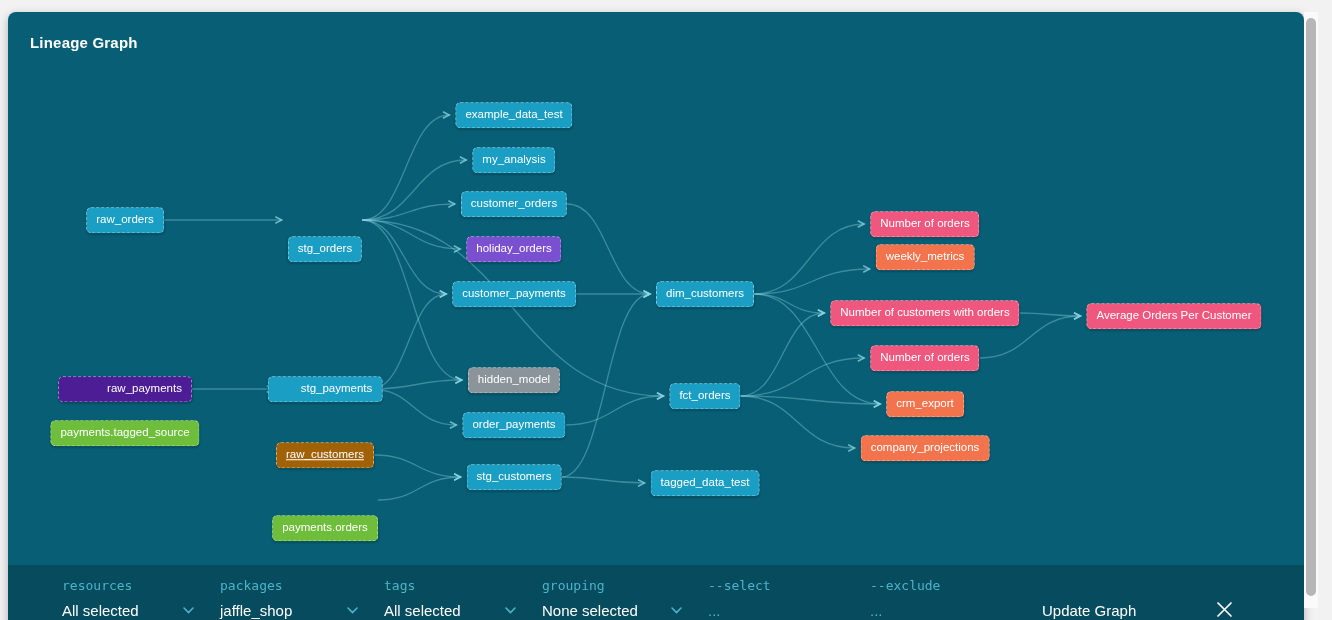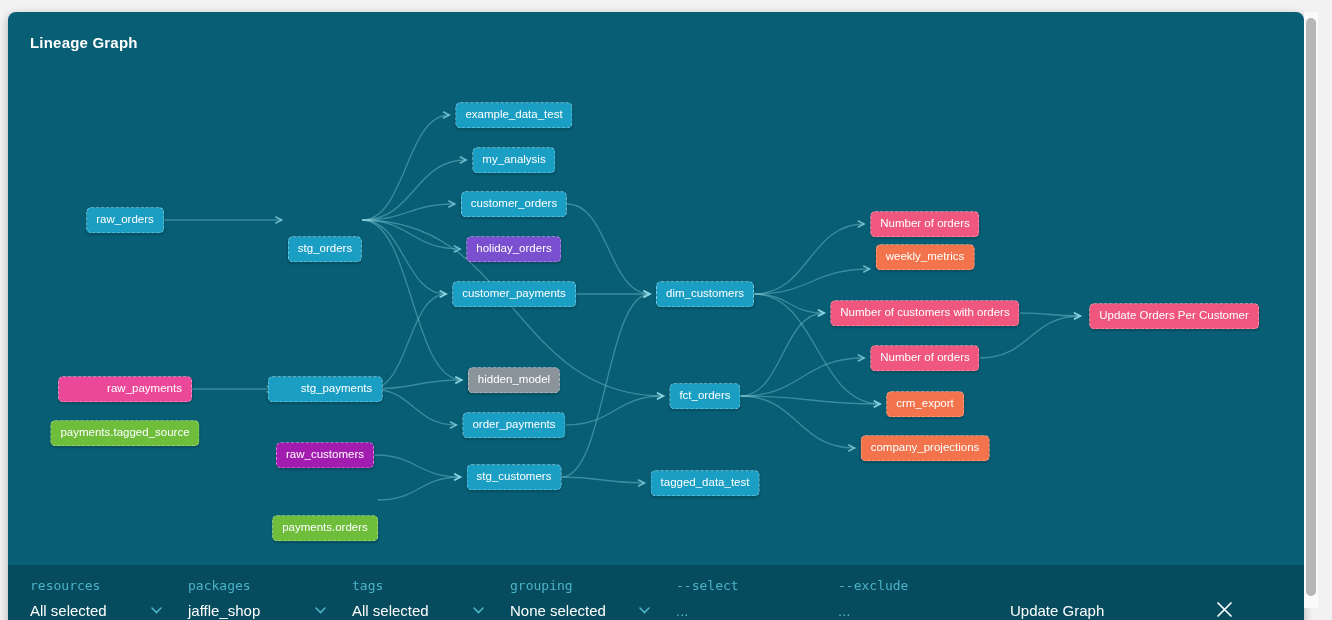--- a/index.html
+++ b/index.html
@@ -28,21 +28,21 @@
     border:1px dashed rgba(255,255,255,.48);
     white-space:nowrap;cursor:pointer;z-index:3;
     box-shadow:0 1px 2px rgba(0,0,0,.18);
   }
   .toolbar{
     position:absolute;left:0;right:0;bottom:0;height:67px;
     background:#064B5E;display:flex;align-items:flex-start;
     padding:13px 0 0 22px;box-sizing:border-box;z-index:6;
   }
   .tcol{flex:0 0 auto;}
-  .tcol.c0{width:158px;}.tcol.c1{width:164px;}.tcol.c2{width:158px;}
+  .tcol.c0{width:158px;margin-left:32px;}.tcol.c1{width:164px;}.tcol.c2{width:158px;}
   .tcol.c3{width:166px;}.tcol.c4{width:162px;}.tcol.c5{width:162px;}
   .tlabel{
     font-family:"DejaVu Sans Mono",monospace;font-size:13px;
     color:#4CB3C8;margin-bottom:9px;
   }
   .tvalue{
     font-size:15px;color:#ffffff;display:flex;align-items:center;
     justify-content:space-between;padding-right:26px;cursor:pointer;
   }
   .tvalue.muted{color:#4CB3C8;cursor:text;}
@@ -106,37 +106,37 @@
       </svg>
 
   <div class="node" style="left: 117px; top: 208px; background: rgb(26, 158, 196);">raw_orders</div>
       <div class="node" style="left: 317px; top: 208px; background: rgb(26, 158, 196); margin-top: 29px;">stg_orders</div>
       <div class="node" style="left: 506px; top: 103px; background: rgb(26, 158, 196);">example_data_test</div>
       <div class="node" style="left: 506px; top: 148px; background: rgb(26, 158, 196);">my_analysis</div>
       <div class="node" style="left: 506px; top: 192px; background: rgb(26, 158, 196);">customer_orders</div>
       <div class="node" style="left: 506px; top: 237px; background: rgb(122, 79, 208);">holiday_orders</div>
       <div class="node" style="left: 506px; top: 282px; background: rgb(26, 158, 196);">customer_payments</div>
       <div class="node" style="left: 697px; top: 282px; background: rgb(26, 158, 196);">dim_customers</div>
-      <div class="node" style="left: 117px; top: 377px; background: #ec4899; padding-left: 48px;">raw_payments</div>
+      <div class="node" style="left: 117px; top: 377px; background: #4c1d95; padding-left: 48px;">raw_payments</div>
       <div class="node" style="left: 317px; top: 377px; background: rgb(26, 158, 196); padding-left: 32px;">stg_payments</div>
       <div class="node" style="left: 117px; top: 421px; background: rgb(110, 190, 60);">payments.tagged_source</div>
       <div class="node" style="left: 506px; top: 368px; background: rgb(139, 148, 155);">hidden_model</div>
       <div class="node" style="left: 506px; top: 413px; background: rgb(26, 158, 196);">order_payments</div>
-      <div class="node" style="left: 317px; top: 443px; background: #a21caf;">raw_customers</div>
+      <div class="node" style="left: 317px; top: 443px; background: #a16207; text-decoration: underline;">raw_customers</div>
       <div class="node" style="left: 317px; top: 488px; background: rgb(110, 190, 60); margin-top: 28px;">payments.orders</div>
       <div class="node" style="left: 506px; top: 465px; background: rgb(26, 158, 196);">stg_customers</div>
       <div class="node" style="left: 697px; top: 471px; background: rgb(26, 158, 196);">tagged_data_test</div>
       <div class="node" style="left: 697px; top: 384px; background: rgb(26, 158, 196);">fct_orders</div>
       <div class="node" style="left: 917px; top: 212px; background: rgb(240, 87, 126);">Number of orders</div>
       <div class="node" style="left: 917px; top: 245px; background: rgb(243, 116, 76);">weekly_metrics</div>
       <div class="node" style="left: 917px; top: 301px; background: rgb(240, 87, 126);">Number of customers with orders</div>
       <div class="node" style="left: 917px; top: 346px; background: rgb(240, 87, 126);">Number of orders</div>
       <div class="node" style="left: 917px; top: 392px; background: rgb(243, 116, 76);">crm_export</div>
       <div class="node" style="left: 917px; top: 436px; background: rgb(243, 116, 76);">company_projections</div>
-      <div class="node" style="left: 1166px; top: 304px; background: rgb(240, 87, 126);">Update Orders Per Customer</div>
+      <div class="node" style="left: 1166px; top: 304px; background: rgb(240, 87, 126);">Average Orders Per Customer</div>
     </div>
 
   <div class="toolbar">
     <div class="tcol c0">
       <div class="tlabel">resources</div>
       <div class="tvalue">
         <span>All selected</span>
         <svg class="chev" width="11" height="7" viewBox="0 0 11 7">
             <polyline points="1,1 5.5,5.5 10,1" fill="none" stroke="#4CB3C8" stroke-width="1.6" stroke-linecap="round"></polyline>
           </svg>

